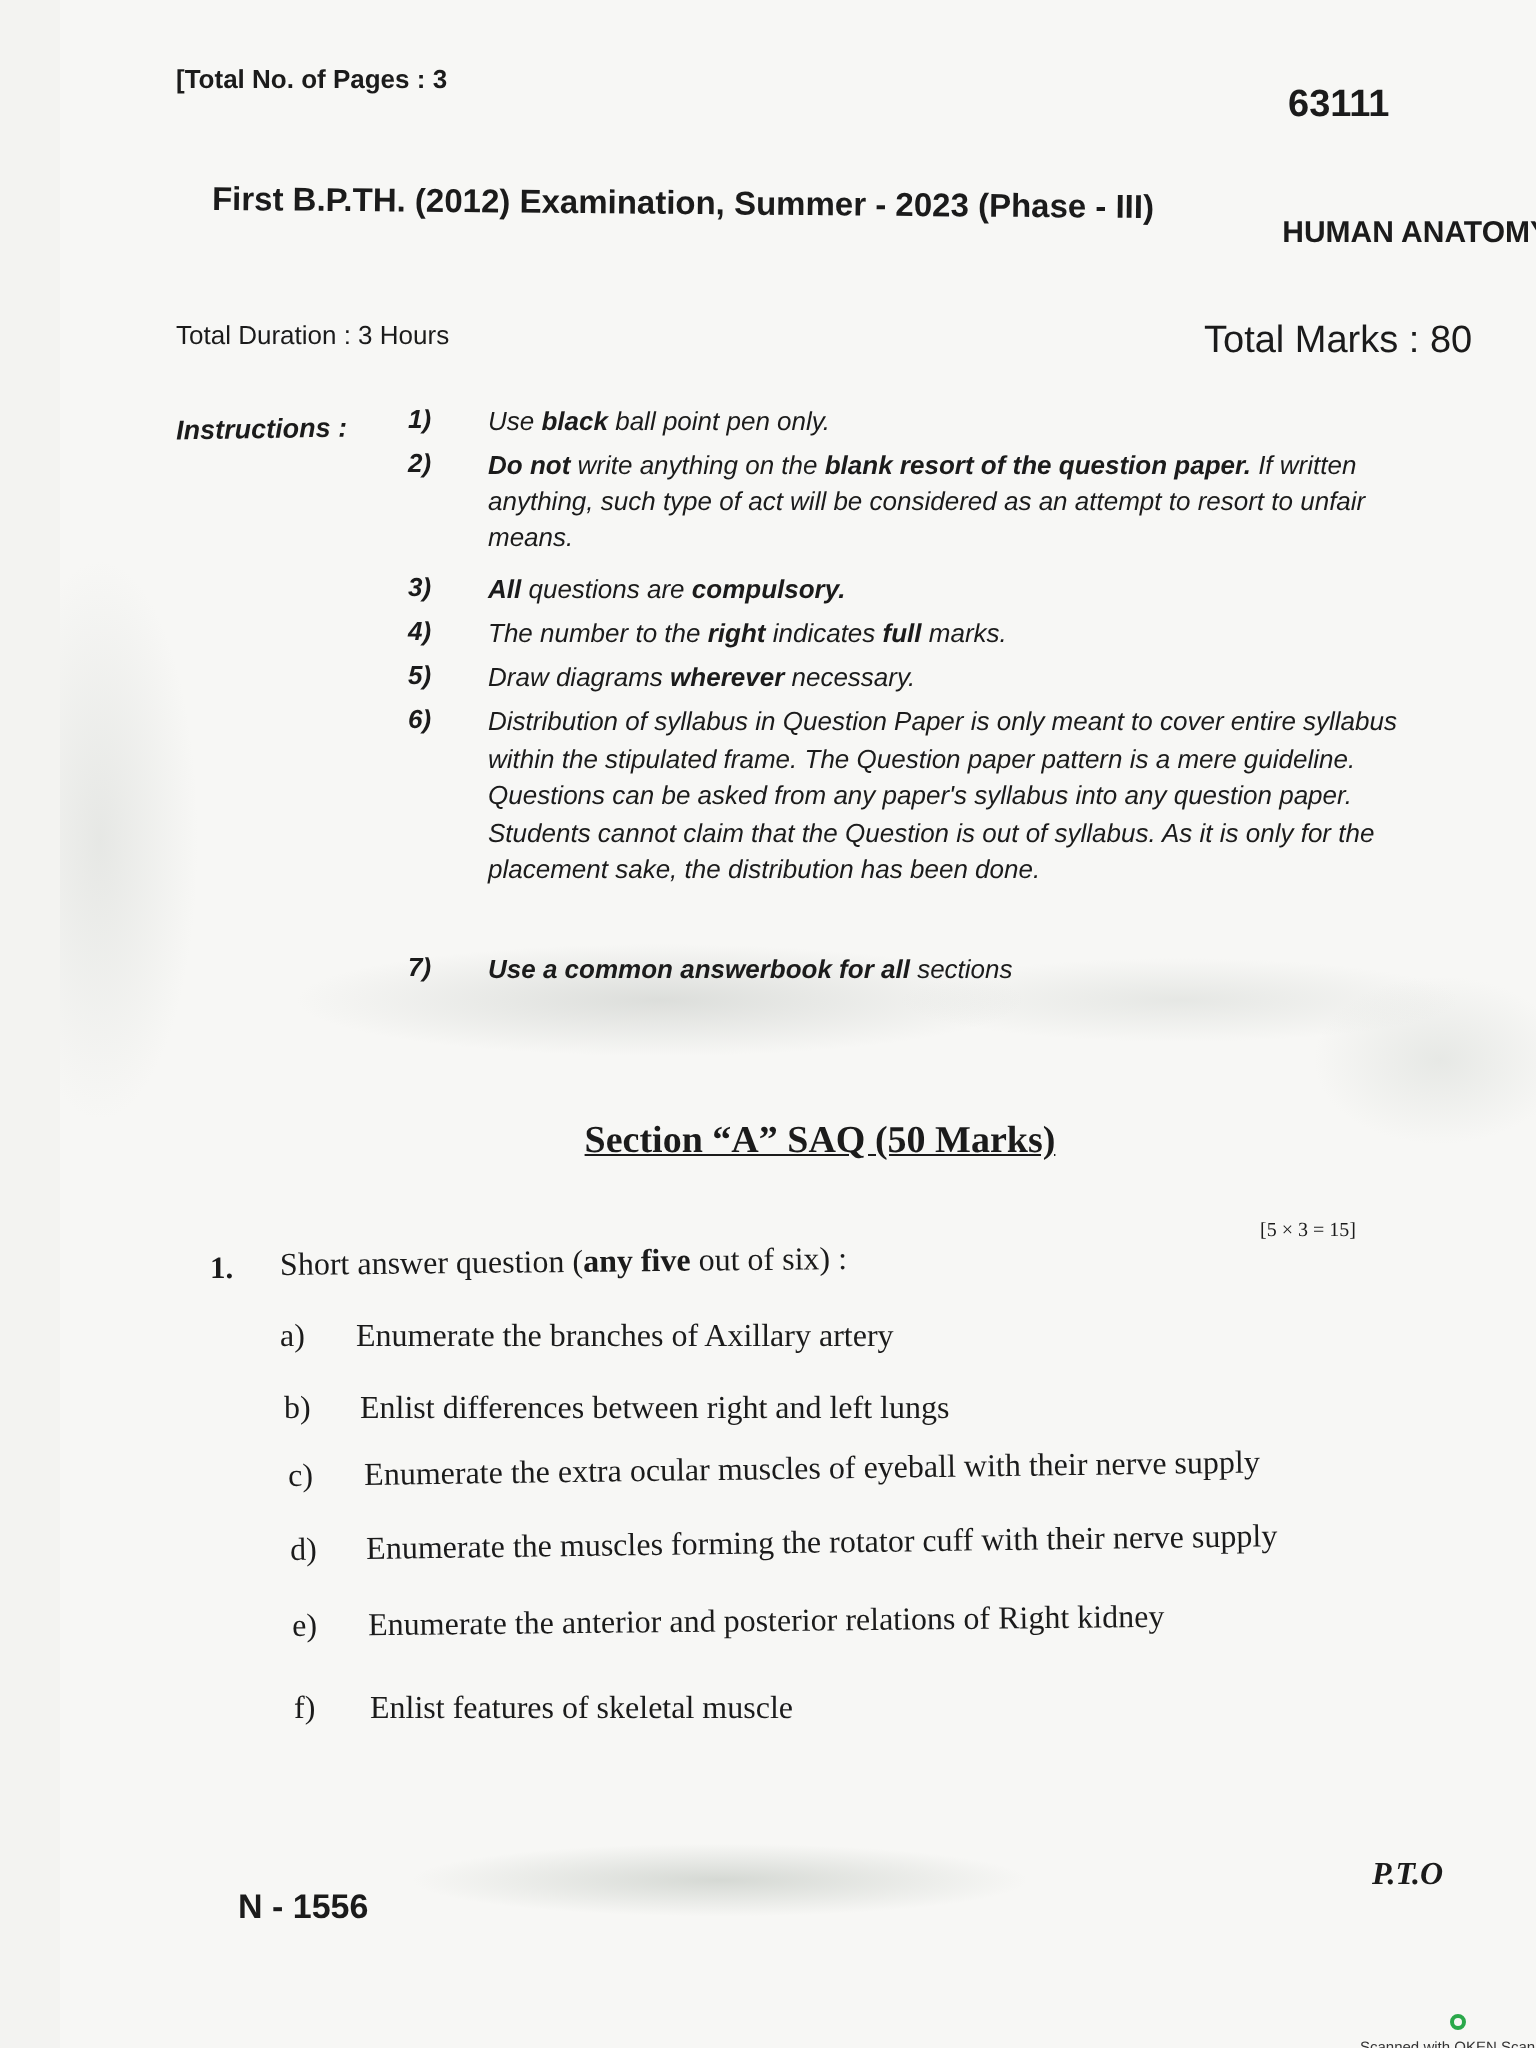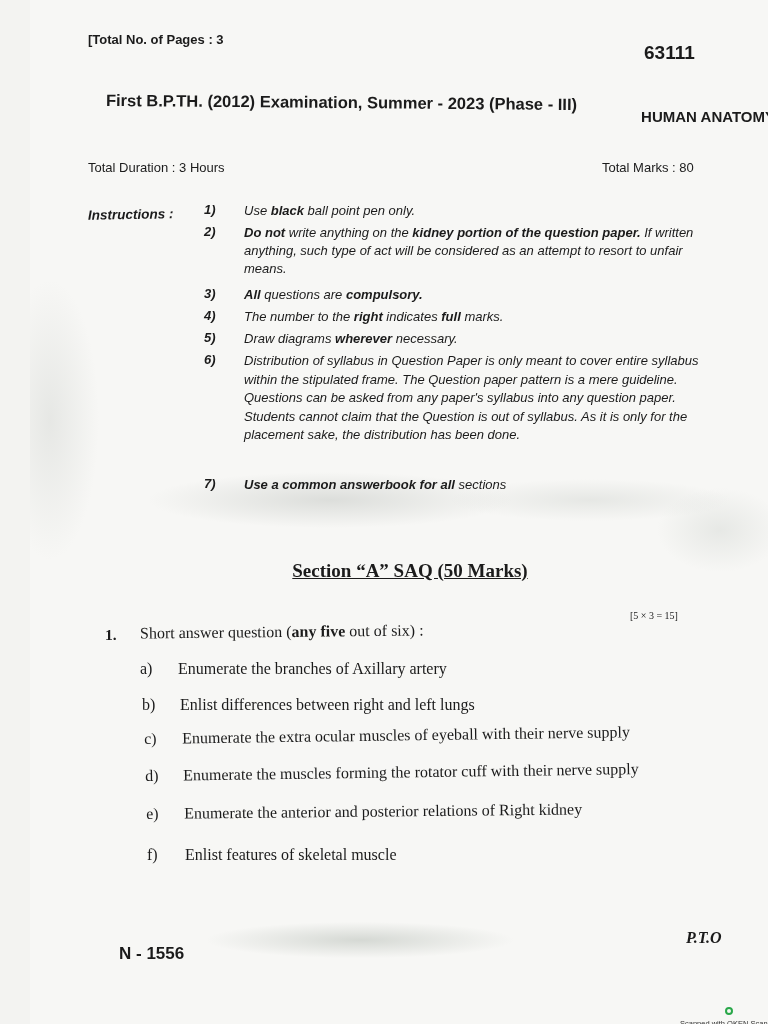--- a/index.html
+++ b/index.html
@@ -19,21 +19,21 @@
         radial-gradient(ellipse 90px 60px at 690px 530px, rgba(200,205,200,0.35), transparent 70%),
         #f7f7f5;
       margin-left: 30px;
     }
     .abs { position: absolute; white-space: nowrap; }
     .hdr-pages { left: 58px; top: 32px; font-size: 13px; font-weight: bold; }
     .hdr-code { left: 614px; top: 42px; font-size: 19px; font-weight: bold; }
     .exam-title { left: 76px; top: 93px; font-size: 16.5px; font-weight: bold; transform: rotate(0.5deg); }
     .subject { left: 0; width: 745px; text-align: right; top: 108px; font-size: 15px; font-weight: bold; }
     .duration { left: 58px; top: 160px; font-size: 13px; }
-    .marks { left: 572px; top: 160px; font-size: 13px; }
+    .marks { left: 572px; top: 160px; font-size: 19px; }
     .instr-label { left: 58px; top: 207px; font-size: 13.5px; font-weight: bold; font-style: italic; transform: rotate(-1deg); }
     .instr { position: absolute; left: 174px; font-size: 13px; font-style: italic; }
     .instr .num { position: absolute; left: 0; top: 0; font-weight: bold; }
     .instr .txt { position: absolute; left: 40px; top: 0; width: 480px; line-height: 18px; white-space: normal; }
     .instr6 .txt { width: 485px; line-height: 18.5px; }
     .b { font-weight: bold; }
     .section-head {
       left: 0; width: 760px; text-align: center; top: 560px;
       font-family: "Liberation Serif", serif; font-size: 19px; font-weight: bold; text-decoration: underline;
     }
@@ -64,21 +64,21 @@
 
   <div class="abs instr-label">Instructions :</div>
 
   <div class="instr" style="top:202px;">
     <span class="num">1)</span>
     <span class="txt"><span>Use </span><span class="b">black</span><span> ball point pen only.</span></span>
   </div>
 
   <div class="instr" style="top:224px;">
     <span class="num">2)</span>
-    <span class="txt" style="width:475px;"><span class="b">Do not</span><span> write anything on the </span><span class="b">kidney portion of the question paper.</span><span> If written anything, such type of act will be considered as an attempt to resort to unfair means.</span></span>
+    <span class="txt" style="width:475px;"><span class="b">Do not</span><span> write anything on the </span><span class="b">blank resort of the question paper.</span><span> If written anything, such type of act will be considered as an attempt to resort to unfair means.</span></span>
   </div>
 
   <div class="instr" style="top:286px;">
     <span class="num">3)</span>
     <span class="txt"><span class="b">All</span><span> questions are </span><span class="b">compulsory.</span></span>
   </div>
 
   <div class="instr" style="top:308px;">
     <span class="num">4)</span>
     <span class="txt"><span>The number to the </span><span class="b">right</span><span> indicates </span><span class="b">full</span><span> marks.</span></span>

